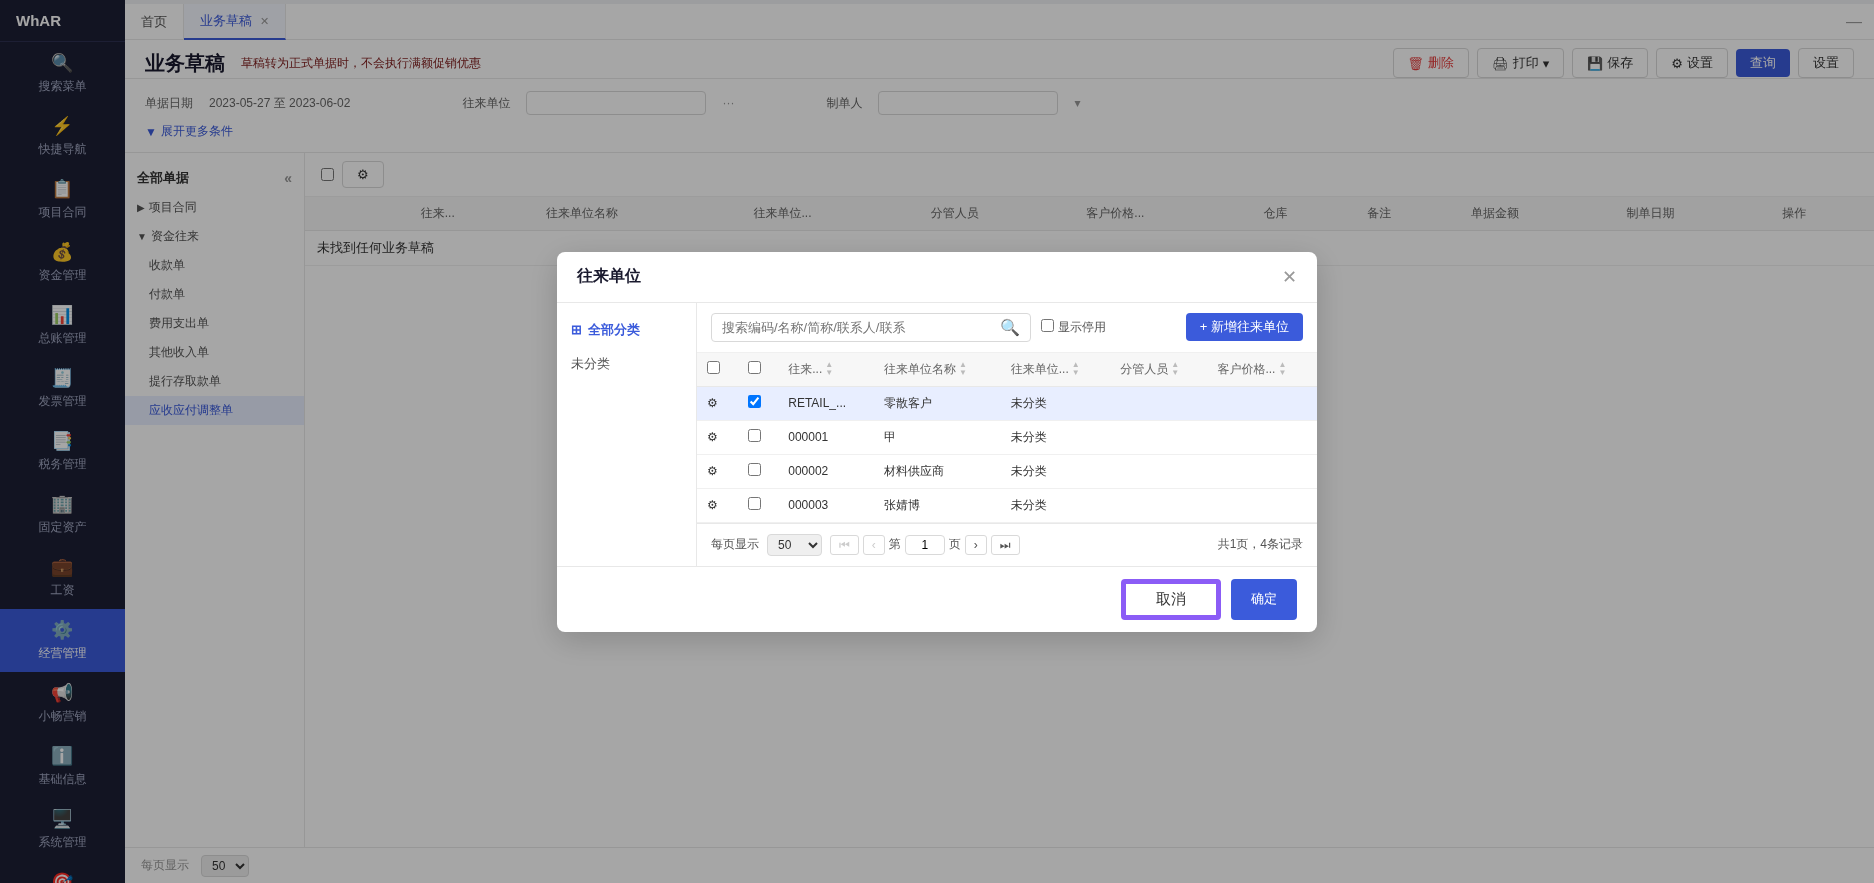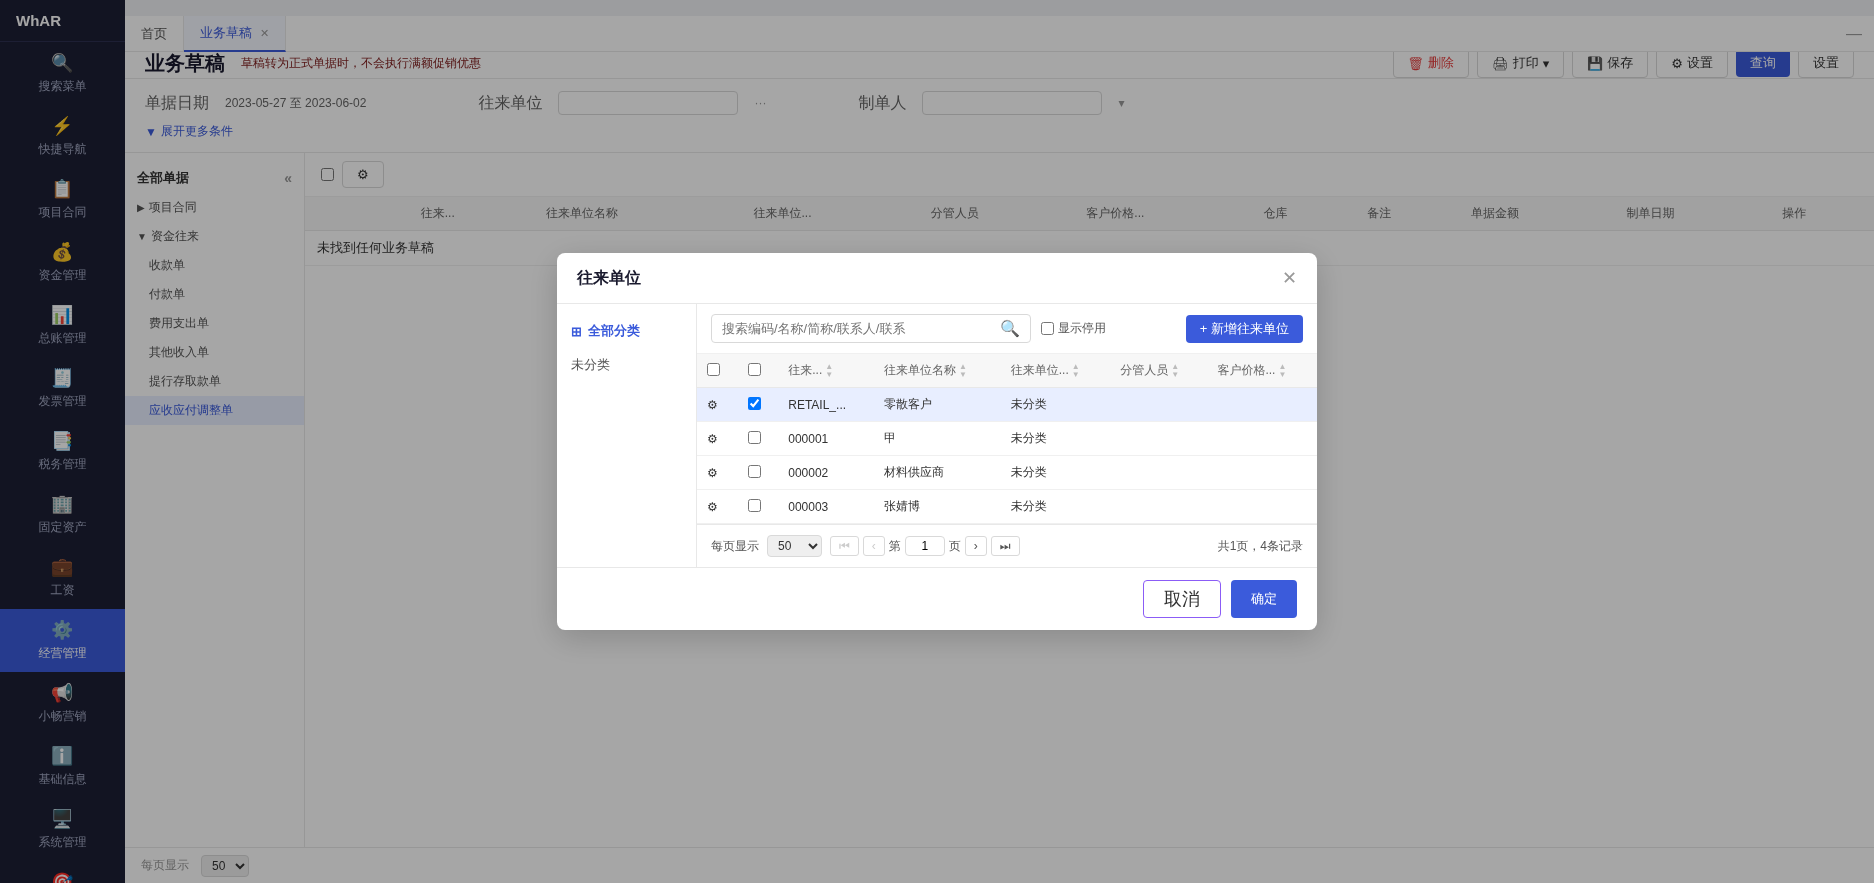--- a/index.html
+++ b/index.html
@@ -18,21 +18,21 @@
     .sidebar-item {
       display: flex; flex-direction: column; align-items: center;
       padding: 10px 6px; cursor: pointer; font-size: 12px; color: #a0a6c0;
       gap: 4px; transition: background 0.2s;
     }
     .sidebar-item.active { background: #3b5bdb; color: #fff; }
     .sidebar-item .icon { font-size: 18px; }
 
     
     .topnav {
-      position: fixed; left: 125px; top: 16px; right: 0; height: 36px;
+      position: fixed; left: 125px; top: 4px; right: 0; height: 36px;
       background: #fff; border-bottom: 1px solid #e8e8e8;
       display: flex; align-items: center; padding: 0 0; z-index: 9;
     }
     .topnav-tab {
       height: 36px; padding: 0 16px; display: flex; align-items: center;
       font-size: 13px; cursor: pointer; color: #555; border-right: 1px solid #e8e8e8;
       white-space: nowrap;
     }
     .topnav-tab.active { color: #3b5bdb; border-bottom: 2px solid #3b5bdb; background: #f5f7ff; }
     .topnav-tab .close-x { margin-left: 8px; color: #999; font-size: 11px; }
@@ -54,21 +54,21 @@
     .btn-primary { background: #3b5bdb; color: #fff; border: none; }
     .btn-danger { color: #e53e3e; }
     .btn-icon { display: flex; align-items: center; gap: 4px; }
 
     
     .filter-bar {
       background: #fff; padding: 12px 20px; border-bottom: 1px solid #e8e8e8;
       display: flex; flex-direction: column; gap: 8px;
     }
     .filter-row { display: flex; align-items: center; gap: 16px; }
-    .filter-label { font-size: 16px; color: #666; white-space: nowrap; }
+    .filter-label { font-size: 12px; color: #666; white-space: nowrap; }
     .filter-date-pills { display: flex; gap: 4px; }
     .date-pill {
       padding: 2px 8px; border-radius: 10px; font-size: 12px;
       cursor: pointer; color: #555; border: 1px solid transparent;
     }
     .date-pill.active { background: #3b5bdb; color: #fff; }
     .filter-date-range { font-size: 12px; color: #666; }
     .filter-input {
       border: 1px solid #d9d9d9; border-radius: 4px; padding: 4px 10px;
       font-size: 12px; width: 180px; color: #333;
@@ -142,21 +142,21 @@
       padding: 10px 14px; display: flex; align-items: center; gap: 10px;
       border-bottom: 1px solid #f0f0f0;
     }
     .search-box {
       display: flex; align-items: center; border: 1px solid #d9d9d9;
       border-radius: 4px; padding: 4px 10px; gap: 6px; flex: 1; max-width: 320px;
     }
     .search-box input {
       border: none; outline: none; font-size: 13px; width: 100%; color: #333;
     }
-    .checkbox-label { display: flex; align-items: center; gap: 4px; font-size: 12px; color: #555; }
+    .checkbox-label { display: flex; align-items: flex-start; gap: 4px; font-size: 12px; color: #555; }
     .btn-add-partner {
       margin-left: auto; background: #3b5bdb; color: #fff; border: none;
       padding: 5px 14px; border-radius: 4px; font-size: 13px; cursor: pointer;
       display: flex; align-items: center; gap: 4px;
     }
     .dialog-table { flex: 1; overflow: auto; }
     .dialog-table table { width: 100%; border-collapse: collapse; font-size: 12px; }
     .dialog-table th {
       background: #f7f7f7; padding: 8px 10px; text-align: left;
       border-bottom: 1px solid #e8e8e8; color: #666; font-weight: normal;
@@ -185,22 +185,22 @@
       border: 1px solid #d9d9d9; border-radius: 4px; width: 40px;
       text-align: center; padding: 2px 4px; font-size: 12px;
     }
     .page-total { margin-left: auto; }
 
     .dialog-footer {
       padding: 12px 20px; border-top: 1px solid #e8e8e8;
       display: flex; justify-content: flex-end; gap: 10px;
     }
     .btn-cancel {
-      padding: 6px 20px; border-radius: 4px; font-size: 18px;
-      cursor: pointer; border: 1px solid #8b5cf6; background: #fff; color: #333;
+      padding: 6px 30px; border-radius: 4px; font-size: 15px;
+      cursor: pointer; border: 5px solid #8b5cf6; background: #fff; color: #333;
     }
     .btn-confirm {
       padding: 6px 20px; border-radius: 4px; font-size: 13px;
       cursor: pointer; border: none; background: #3b5bdb; color: #fff;
     }
 
     
     .dialog-table::-webkit-scrollbar { height: 6px; width: 6px; }
     .dialog-table::-webkit-scrollbar-thumb { background: #ccc; border-radius: 3px; }
 

